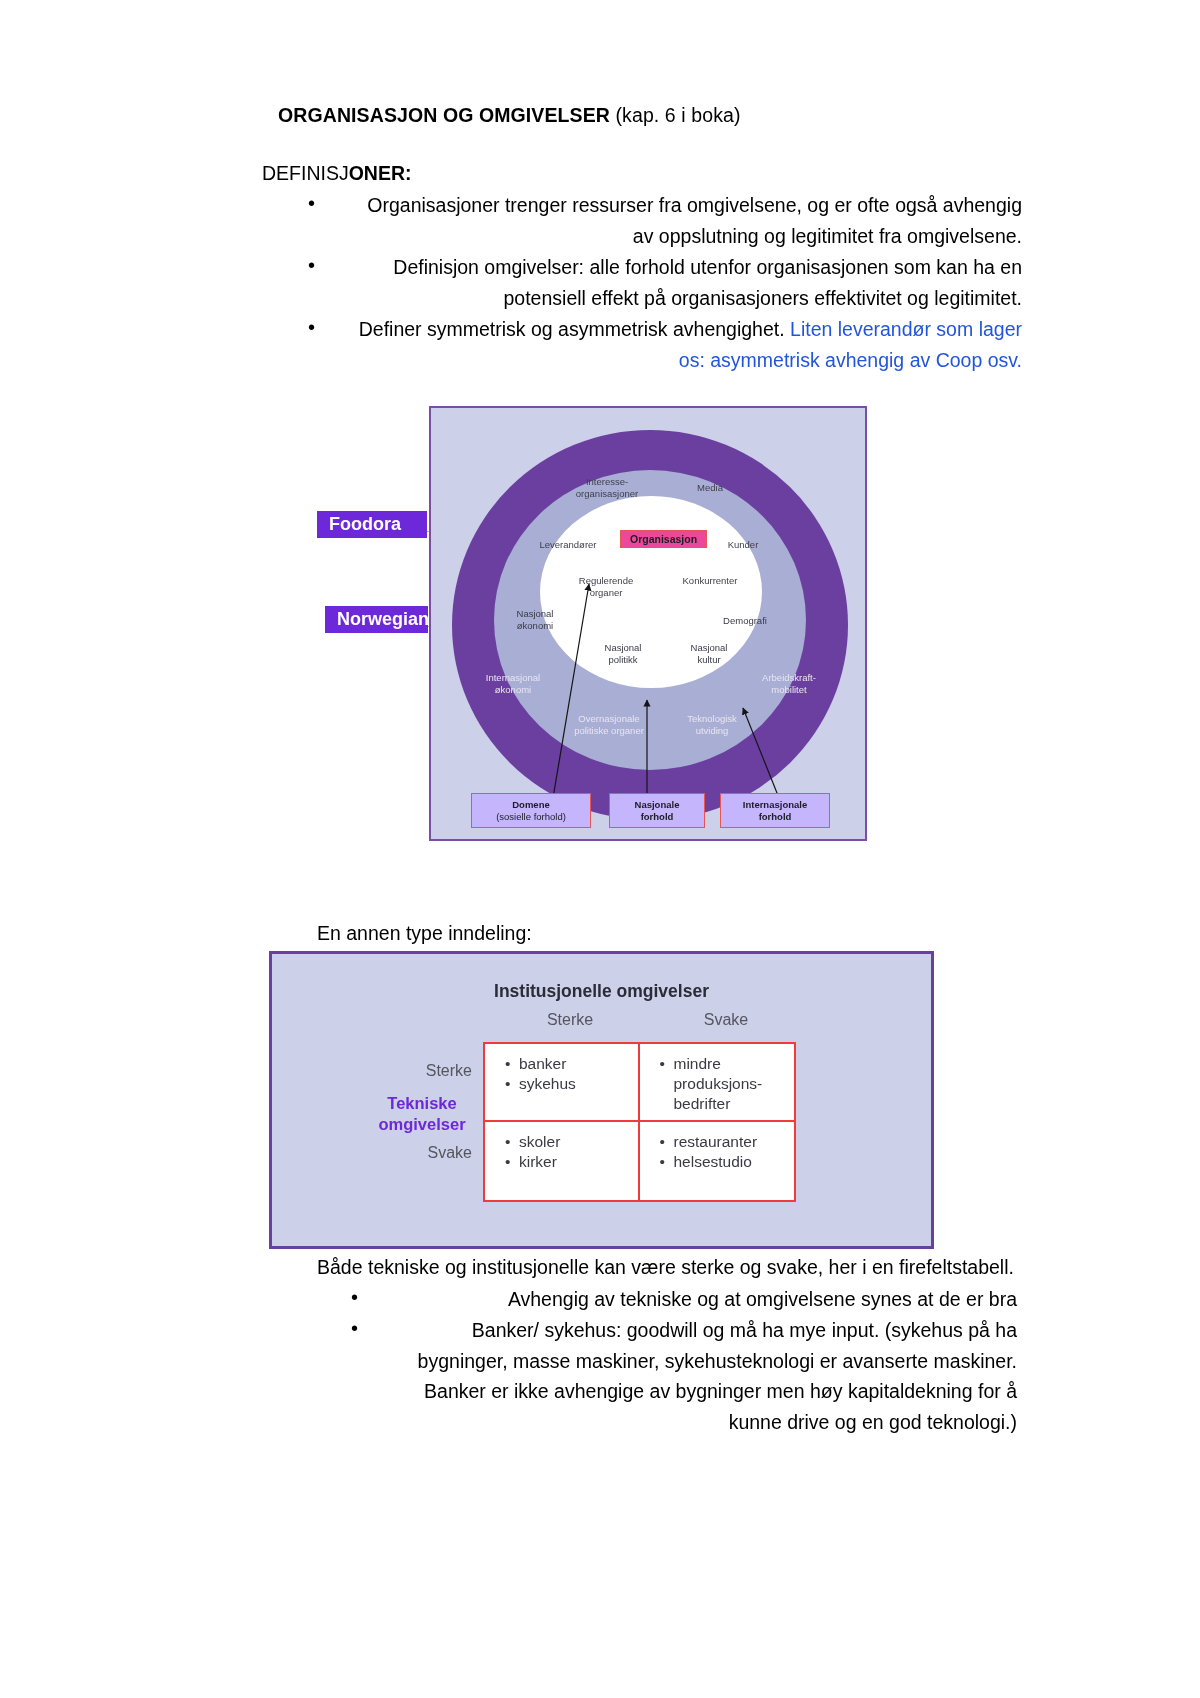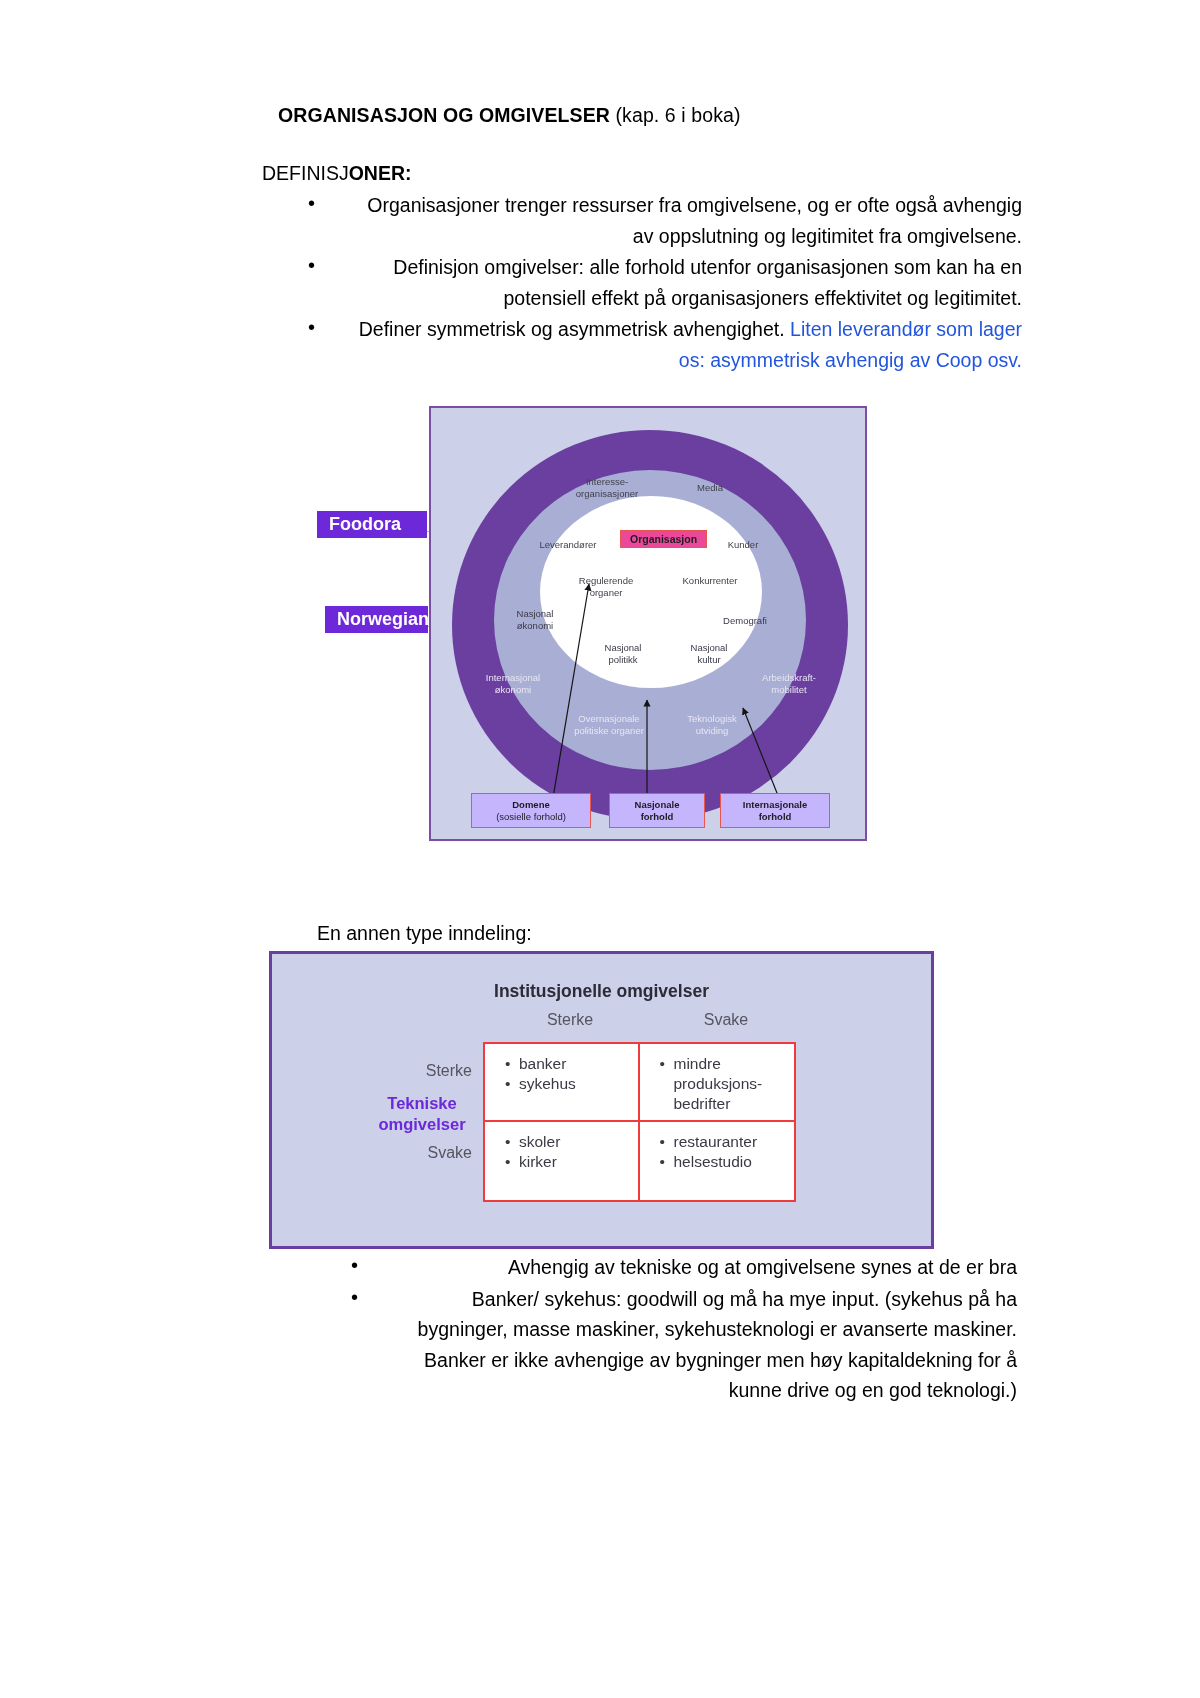--- a/index.html
+++ b/index.html
@@ -374,19 +374,20 @@
       <div class="f2-cell">
         <ul>
           <li>restauranter</li>
           <li>helsestudio</li>
         </ul>
       </div>
     </div>
   </div>
 
   <div class="tail-body">
+    <p class="tail-lead">Både tekniske og institusjonelle kan være sterke og svake, her i en firefeltstabell.</p>
     <ul class="bullets">
       <li>Avhengig av tekniske og at omgivelsene synes at de er bra</li>
       <li>Banker/ sykehus: goodwill og må ha mye input. (sykehus på ha bygninger, masse maskiner, sykehusteknologi er avanserte maskiner. Banker er ikke avhengige av bygninger men høy kapitaldekning for å kunne drive og en god teknologi.)</li>
     </ul>
   </div>
 
 </div>
 
 </body></html>

